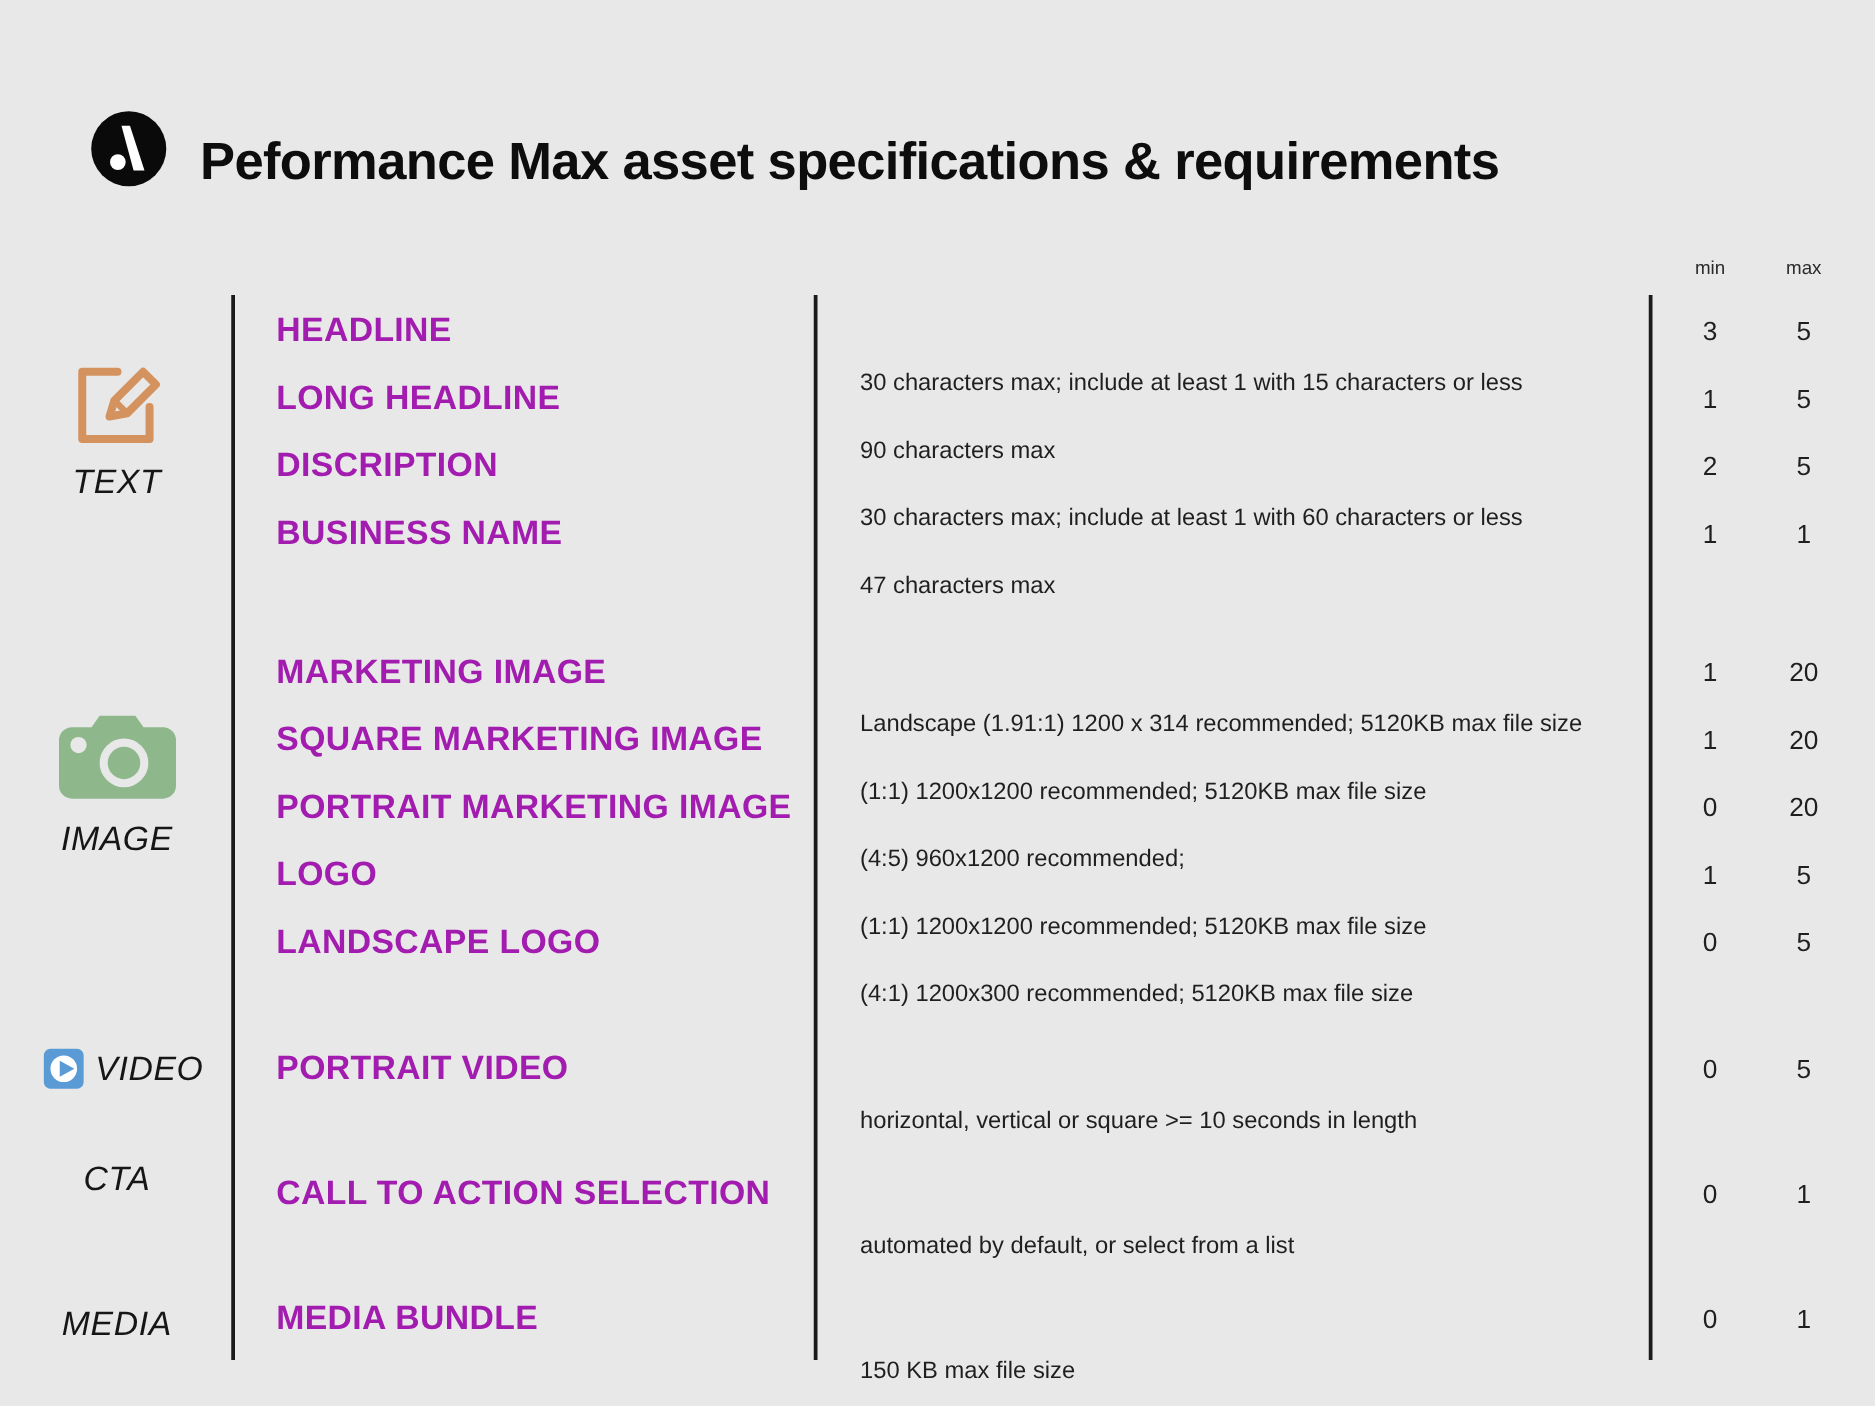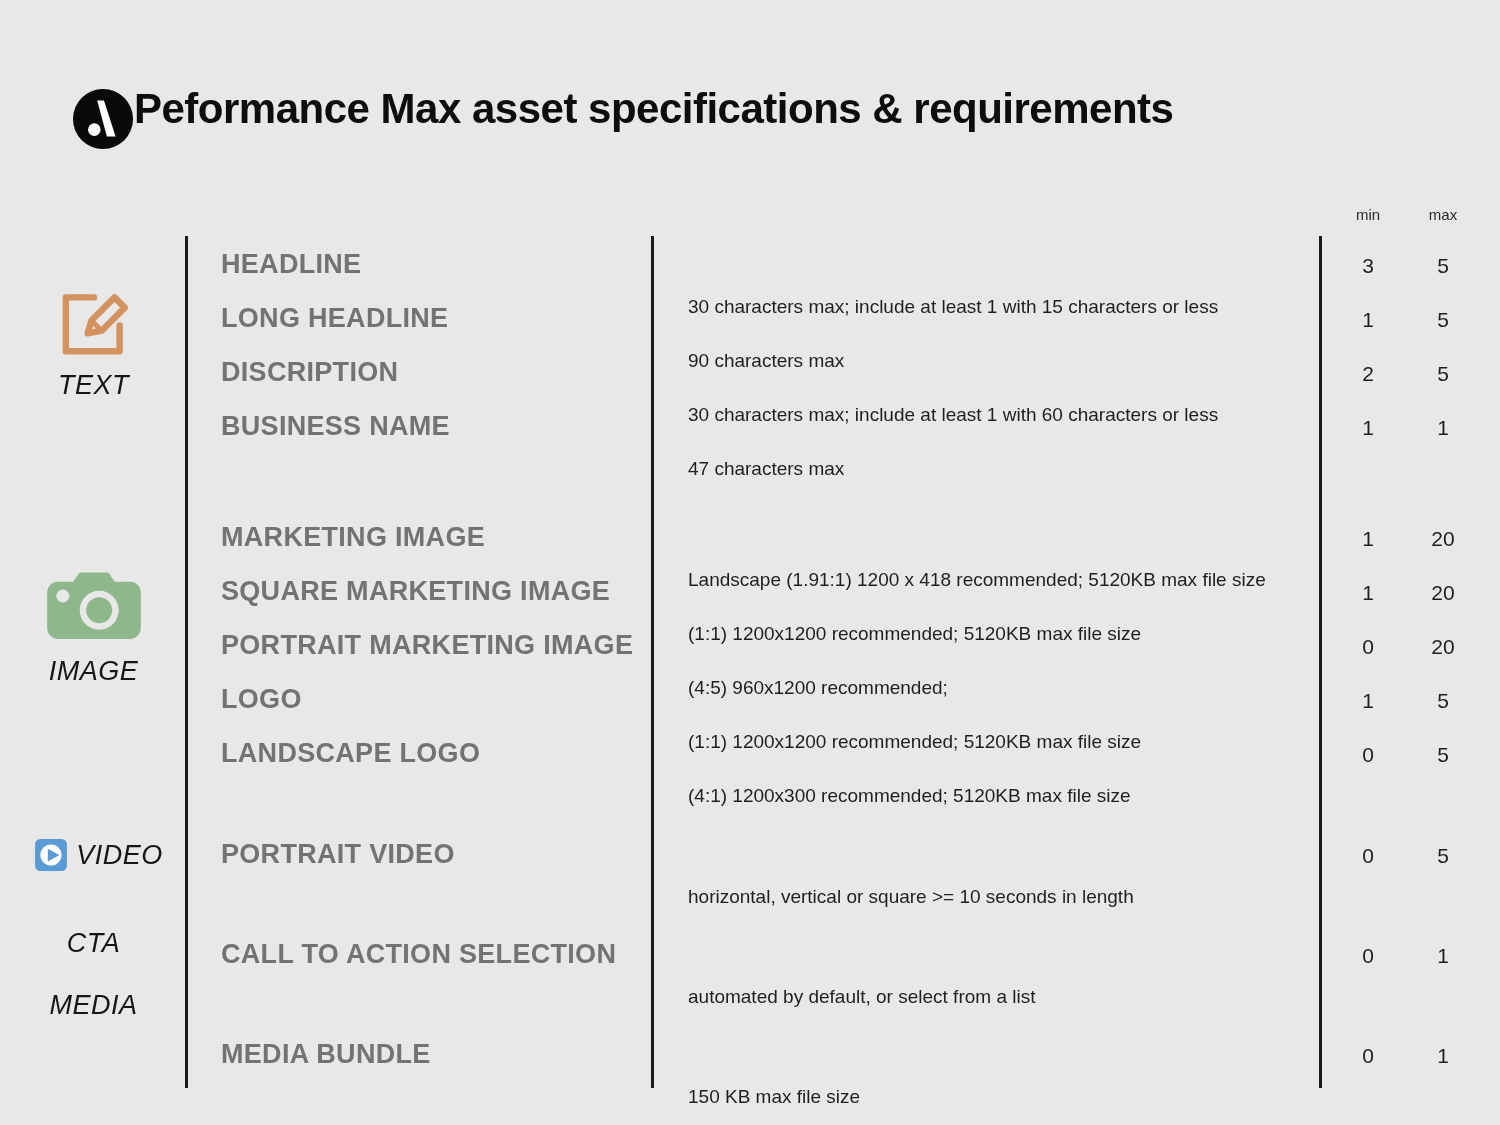--- a/index.html
+++ b/index.html
@@ -15,21 +15,22 @@
     overflow: hidden;
     position: relative;
   }
 
   
   .header {
     position: absolute;
     left: 72px;
     top: 88px;
     display: flex;
-    align-items: flex-start;
+    align-items: flex-end;
+    gap: 26px;
   }
   .brand-logo {
     width: 62px;
     height: 62px;
     flex: 0 0 auto;
     display: block;
   }
   .page-title {
     font-size: 42px;
     font-weight: bold;
@@ -88,37 +89,37 @@
     color: #161616;
     letter-spacing: 0.5px;
     margin-top: 6px;
   }
   .cat-inline .cat-label { margin-top: 0; }
 
   .cat-text  { top: 282px; }
   .cat-image { top: 568px; }
   .cat-video { top: 838px; }
   .cat-cta   { top: 922px; justify-content: center; }
-  .cat-media { top: 984px; justify-content: flex-end; }
+  .cat-media { top: 1038px; justify-content: flex-end; }
 
   
   .row {
     position: absolute;
     left: 185px;
     right: 0;
     height: 0;
   }
   .row .name {
     position: absolute;
     left: 36px;
     top: -19px;
     font-size: 27px;
     font-weight: bold;
     letter-spacing: 0.3px;
-    color: #737373;
+    color: #a21caf;
     white-space: nowrap;
   }
   .row .desc {
     position: absolute;
     left: 503px;
     top: -12px;
     font-size: 19px;
     font-weight: normal;
     color: #1f1f1f;
     white-space: nowrap;
@@ -214,21 +215,21 @@
 
 <div class="row" style="top:430px">
   <div class="name">BUSINESS NAME</div>
   <div class="desc">47 characters max</div>
   <div class="min">1</div>
   <div class="max">1</div>
 </div>
 
 <div class="row" style="top:541px">
   <div class="name">MARKETING IMAGE</div>
-  <div class="desc">Landscape (1.91:1) 1200 x 418 recommended; 5120KB max file size</div>
+  <div class="desc">Landscape (1.91:1) 1200 x 314 recommended; 5120KB max file size</div>
   <div class="min">1</div>
   <div class="max">20</div>
 </div>
 
 <div class="row" style="top:595px">
   <div class="name">SQUARE MARKETING IMAGE</div>
   <div class="desc">(1:1) 1200x1200 recommended; 5120KB max file size</div>
   <div class="min">1</div>
   <div class="max">20</div>
 </div>

